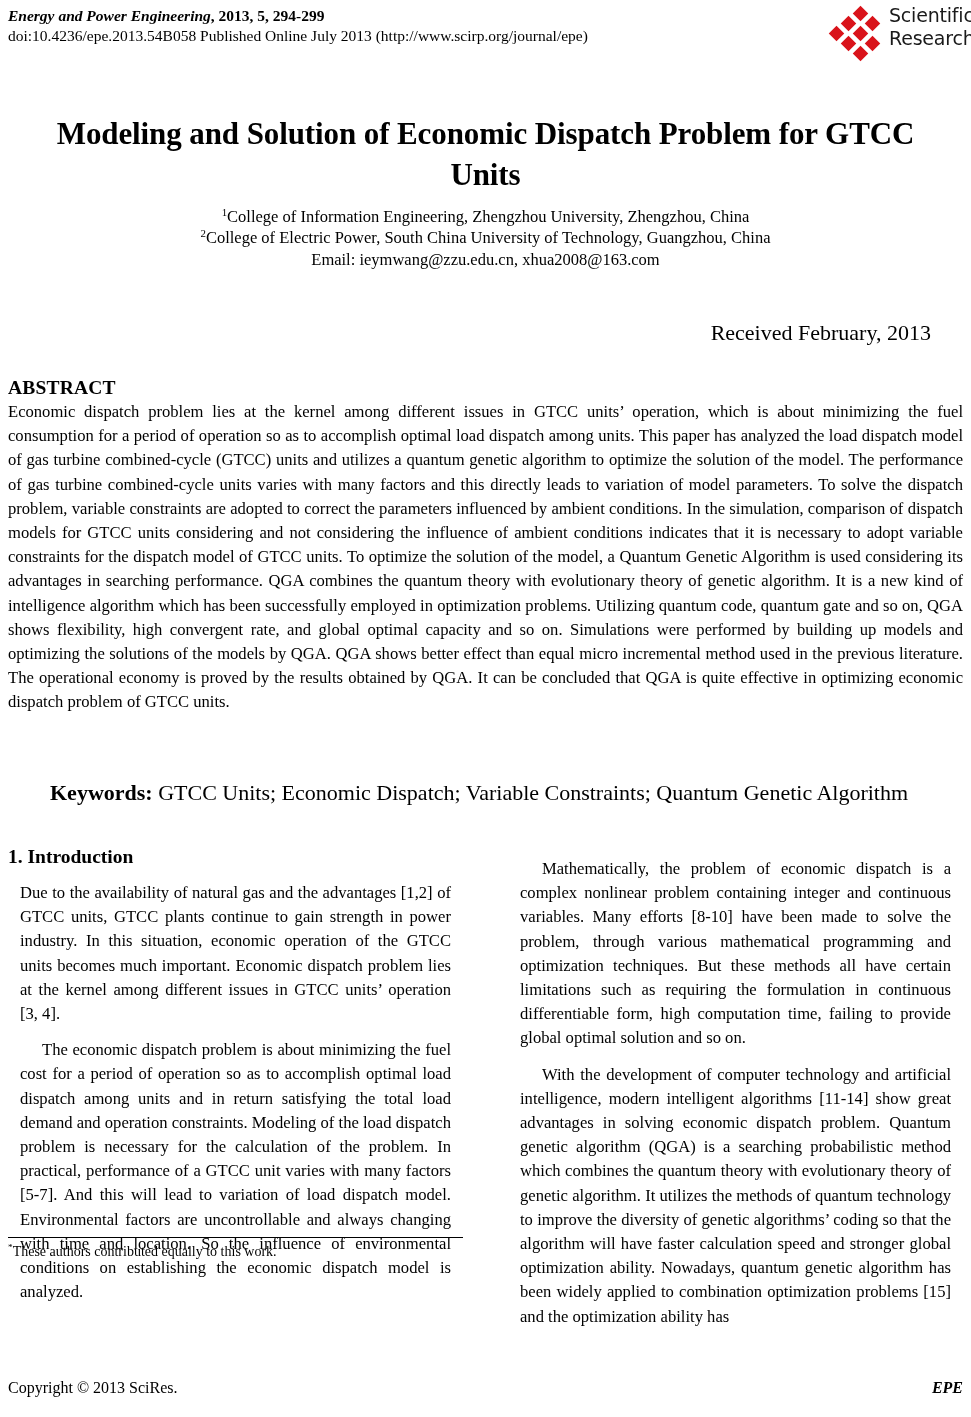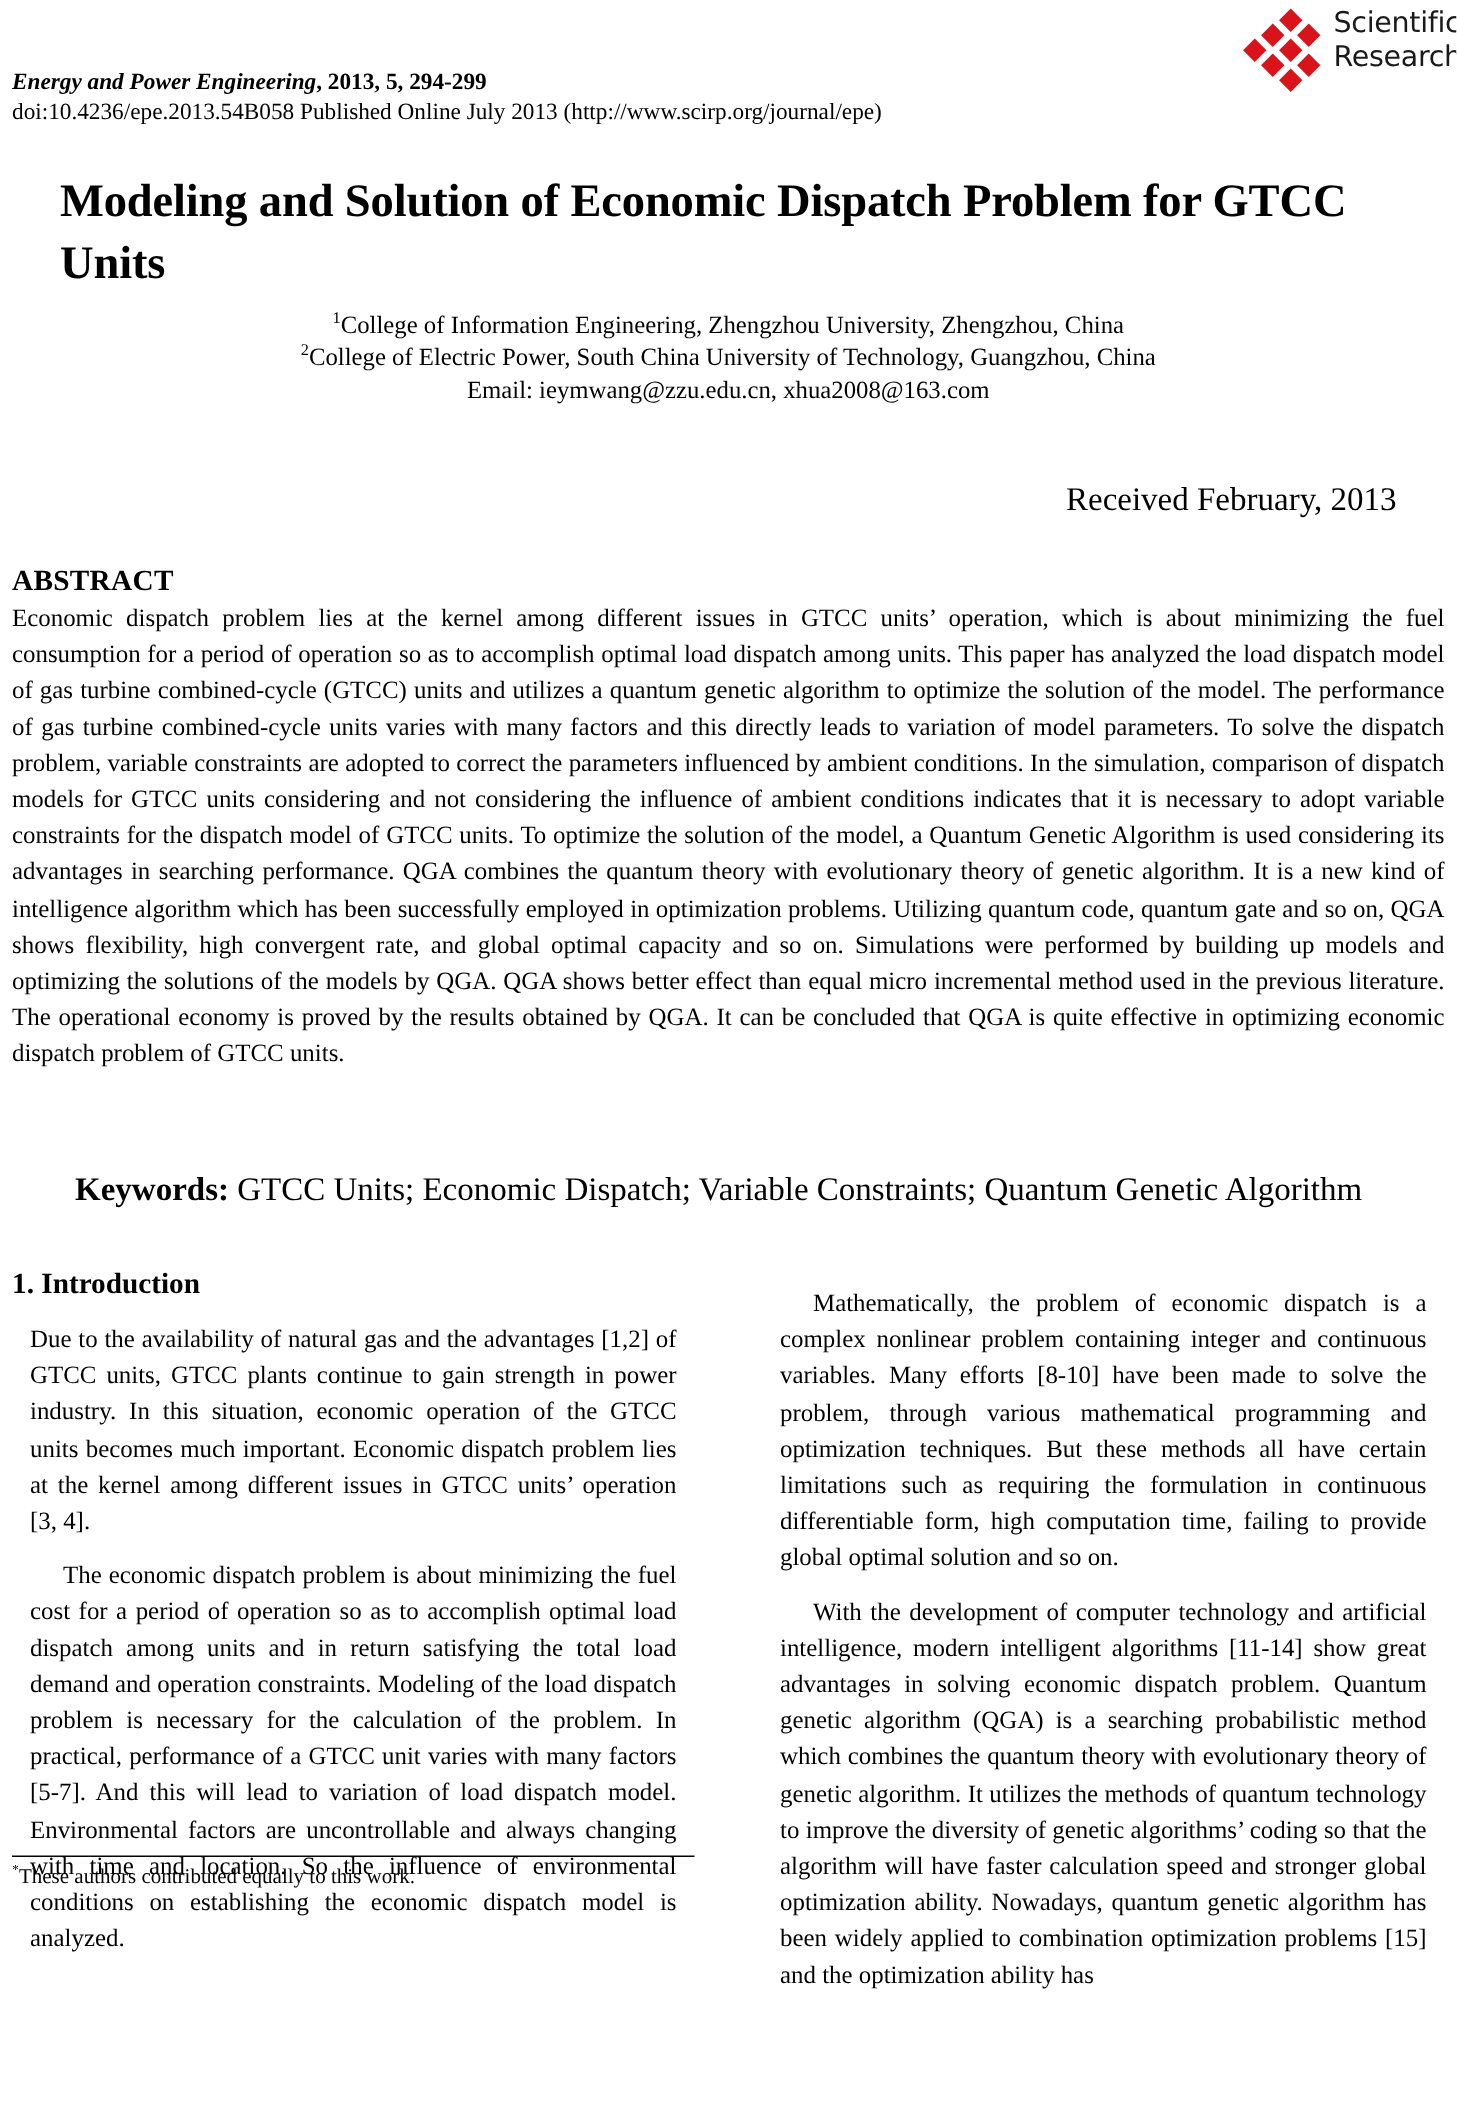--- a/index.html
+++ b/index.html
@@ -23,21 +23,20 @@
   }
 
   
   .runhead {
     position: absolute;
     left: 8px;
     top: 6px;
     width: 820px;
     font-size: 15.5px;
     line-height: 19.5px;
-    margin-top: 39px;
   }
   .runhead .journal {
     font-style: italic;
     font-weight: bold;
   }
   .runhead .volinfo {
     font-weight: bold;
   }
   .runhead .doi {
     display: block;
@@ -78,21 +77,21 @@
     background: #d9131a;
     transform: rotate(45deg);
   }
 
   
   .title {
     position: absolute;
     left: 40px;
     top: 92px;
     width: 891px;
-    text-align: left;
+    text-align: center;
     font-size: 31px;
     line-height: 41px;
     font-weight: bold;
     letter-spacing: -0.1px;
   }
 
   
   .authors {
     position: absolute;
     left: 40px;
@@ -273,14 +272,18 @@
     <p class="ind">With the development of computer technology and artificial intelligence, modern intelligent algorithms [11-14] show great advantages in solving economic dispatch problem. Quantum genetic algorithm (QGA) is a searching probabilistic method which combines the quantum theory with evolutionary theory of genetic algorithm. It utilizes the methods of quantum technology to improve the diversity of genetic algorithms’ coding so that the algorithm will have faster calculation speed and stronger global optimization ability. Nowadays, quantum genetic algorithm has been widely applied to combination optimization problems [15] and the optimization ability has</p>
   </div>
 
   <div class="footnote">
     <div class="footnote-rule"></div>
     <div class="footnote-text">
       <sup>*</sup><span>These authors contributed equally to this work.</span>
     </div>
   </div>
 
+  <div class="footer">
+    <span class="footer-left">Copyright © 2013 SciRes.</span>
+    <span class="footer-right">EPE</span>
+  </div>
 
 </div>
 
 </body></html>

